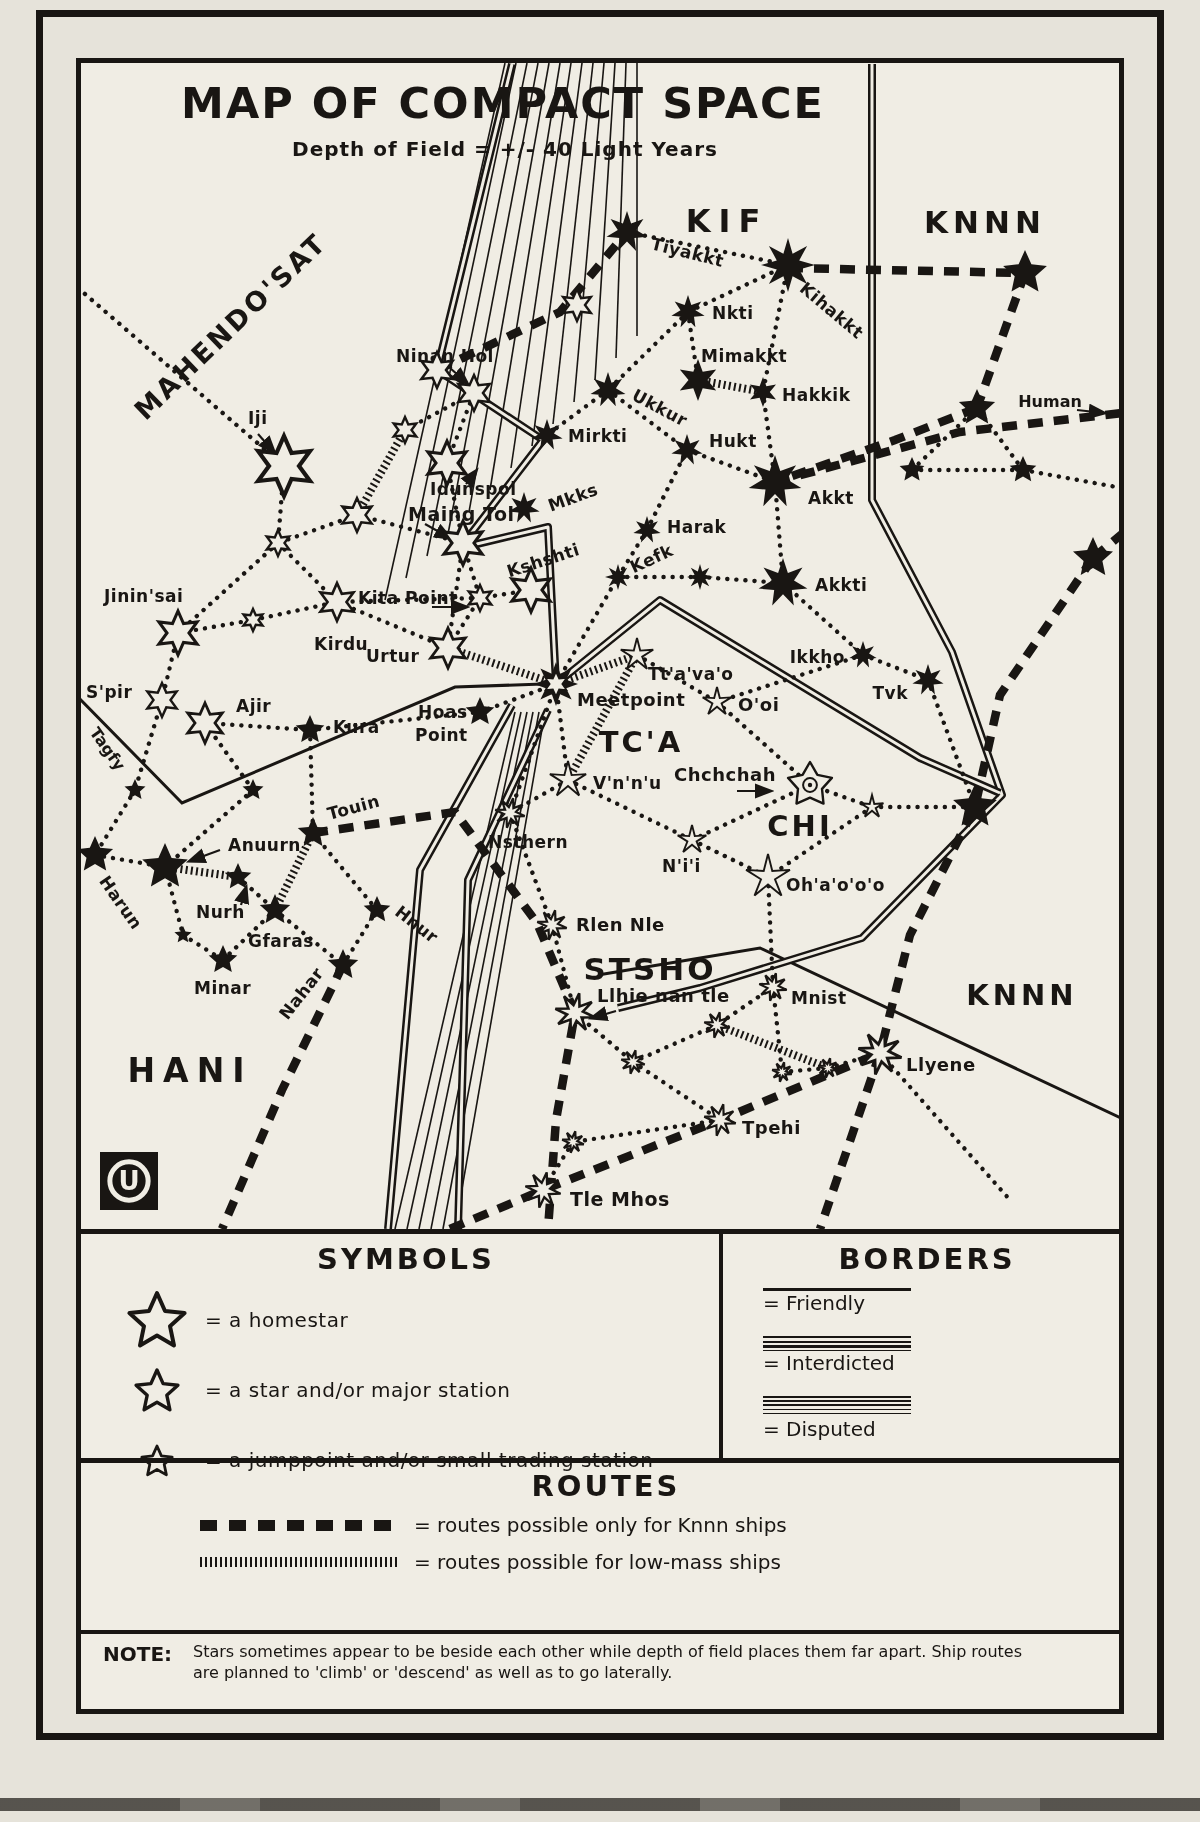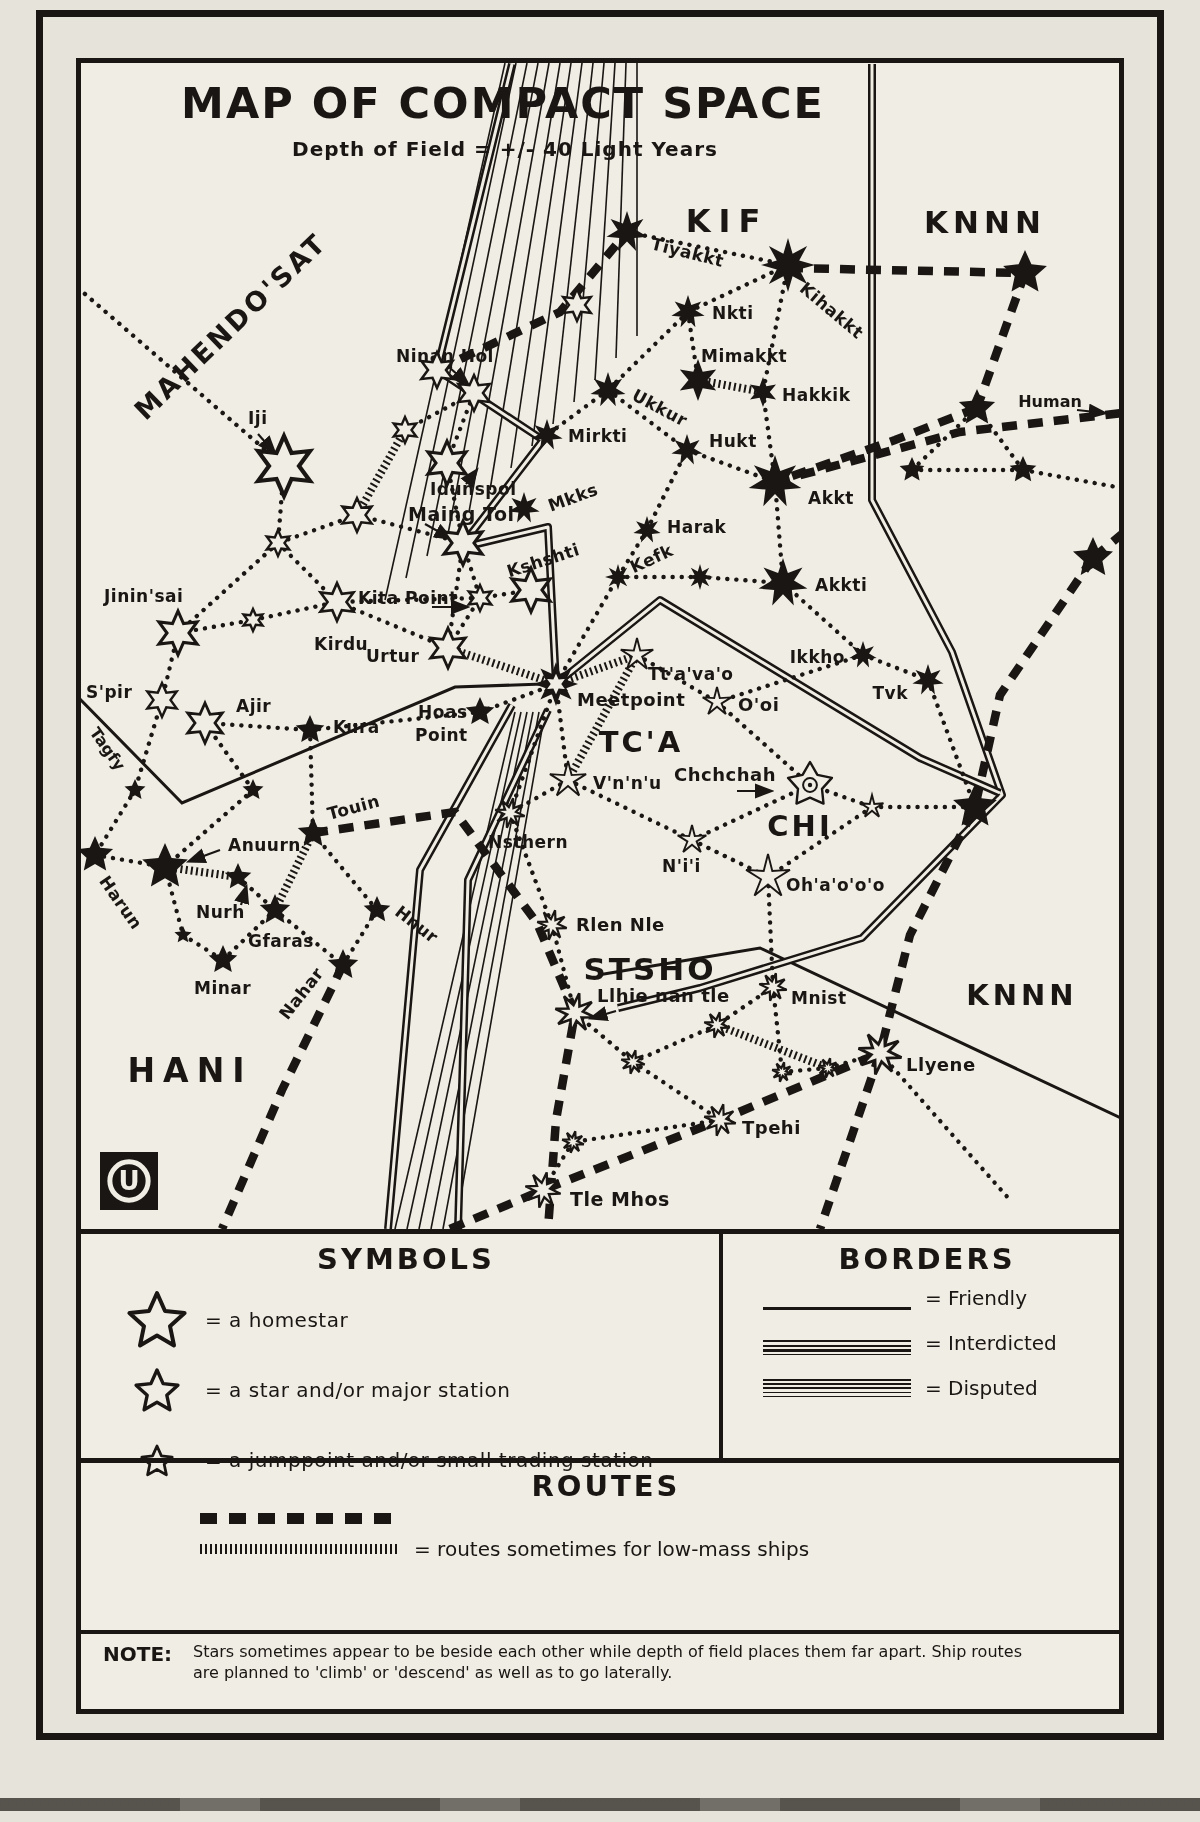--- a/index.html
+++ b/index.html
@@ -24,21 +24,21 @@
     border-top:5px solid #191613;box-sizing:border-box;display:flex;
   }
   .symbols-cell{width:642px;border-right:4px solid #191613;box-sizing:border-box;padding:6px 0 0 28px;}
   .borders-cell{flex:1;padding:6px 0 0 40px;}
   .cell-title{font-size:29px;font-weight:bold;letter-spacing:3px;text-align:center;margin:2px 0 10px 0;padding-left:12px;}
   .symbols-cell .cell-title{margin-left:-28px;}
   .borders-cell .cell-title{margin-left:-40px;}
   .sym-row{display:flex;align-items:center;margin-bottom:2px;}
   .sym-icon{width:96px;display:flex;justify-content:center;align-items:center;}
   .sym-label{font-size:20px;letter-spacing:0.5px;}
-  .bor-row{display:flex;align-items:flex-end;margin-bottom:21px;}
+  .bor-row{display:flex;align-items:flex-start;margin-bottom:21px;flex-direction:column;}
   .bor-sample{width:148px;margin-right:14px;flex:none;}
   .bor-label{font-size:20px;}
   .sample-friendly{height:3px;background:#191613;margin-top:2px;}
   .sample-interdicted{height:15px;background:repeating-linear-gradient(180deg,#191613 0 2.4px,rgba(0,0,0,0) 2.4px 4.6px);}
   .sample-disputed{height:21px;background:repeating-linear-gradient(180deg,#191613 0 1.6px,rgba(0,0,0,0) 1.6px 4.2px);}
   .routes-cell{
     position:absolute;left:0;top:1395px;width:1038px;height:210px;
     border-top:5px solid #191613;box-sizing:border-box;padding-top:4px;
   }
   .routes-inner{width:800px;margin:0 auto;}
@@ -572,24 +572,25 @@
           </div>
         </div>
     </div>
   </div>
 
   <div class="routes-cell">
     <div class="cell-title">ROUTES</div>
     <div class="routes-inner" id="routes-items">
         <div class="rt-row">
           <span class="rt-sample sample-knnn"></span>
+          <span class="rt-label">= routes possible only for Knnn ships</span>
         </div>
         <div class="rt-row">
           <span class="rt-sample sample-lowmass"></span>
-          <span class="rt-label">= routes sometimes for low-mass ships</span>
+          <span class="rt-label">= routes possible for low-mass ships</span>
         </div>
       </div>
   </div>
 
   <div class="note-cell">
     <div class="note-label">NOTE:</div>
     <div class="note-text">Stars sometimes appear to be beside each other while depth of field places them far apart.  Ship routes are planned to 'climb' or 'descend' as well as to go laterally.</div>
   </div>
 
 </div>

